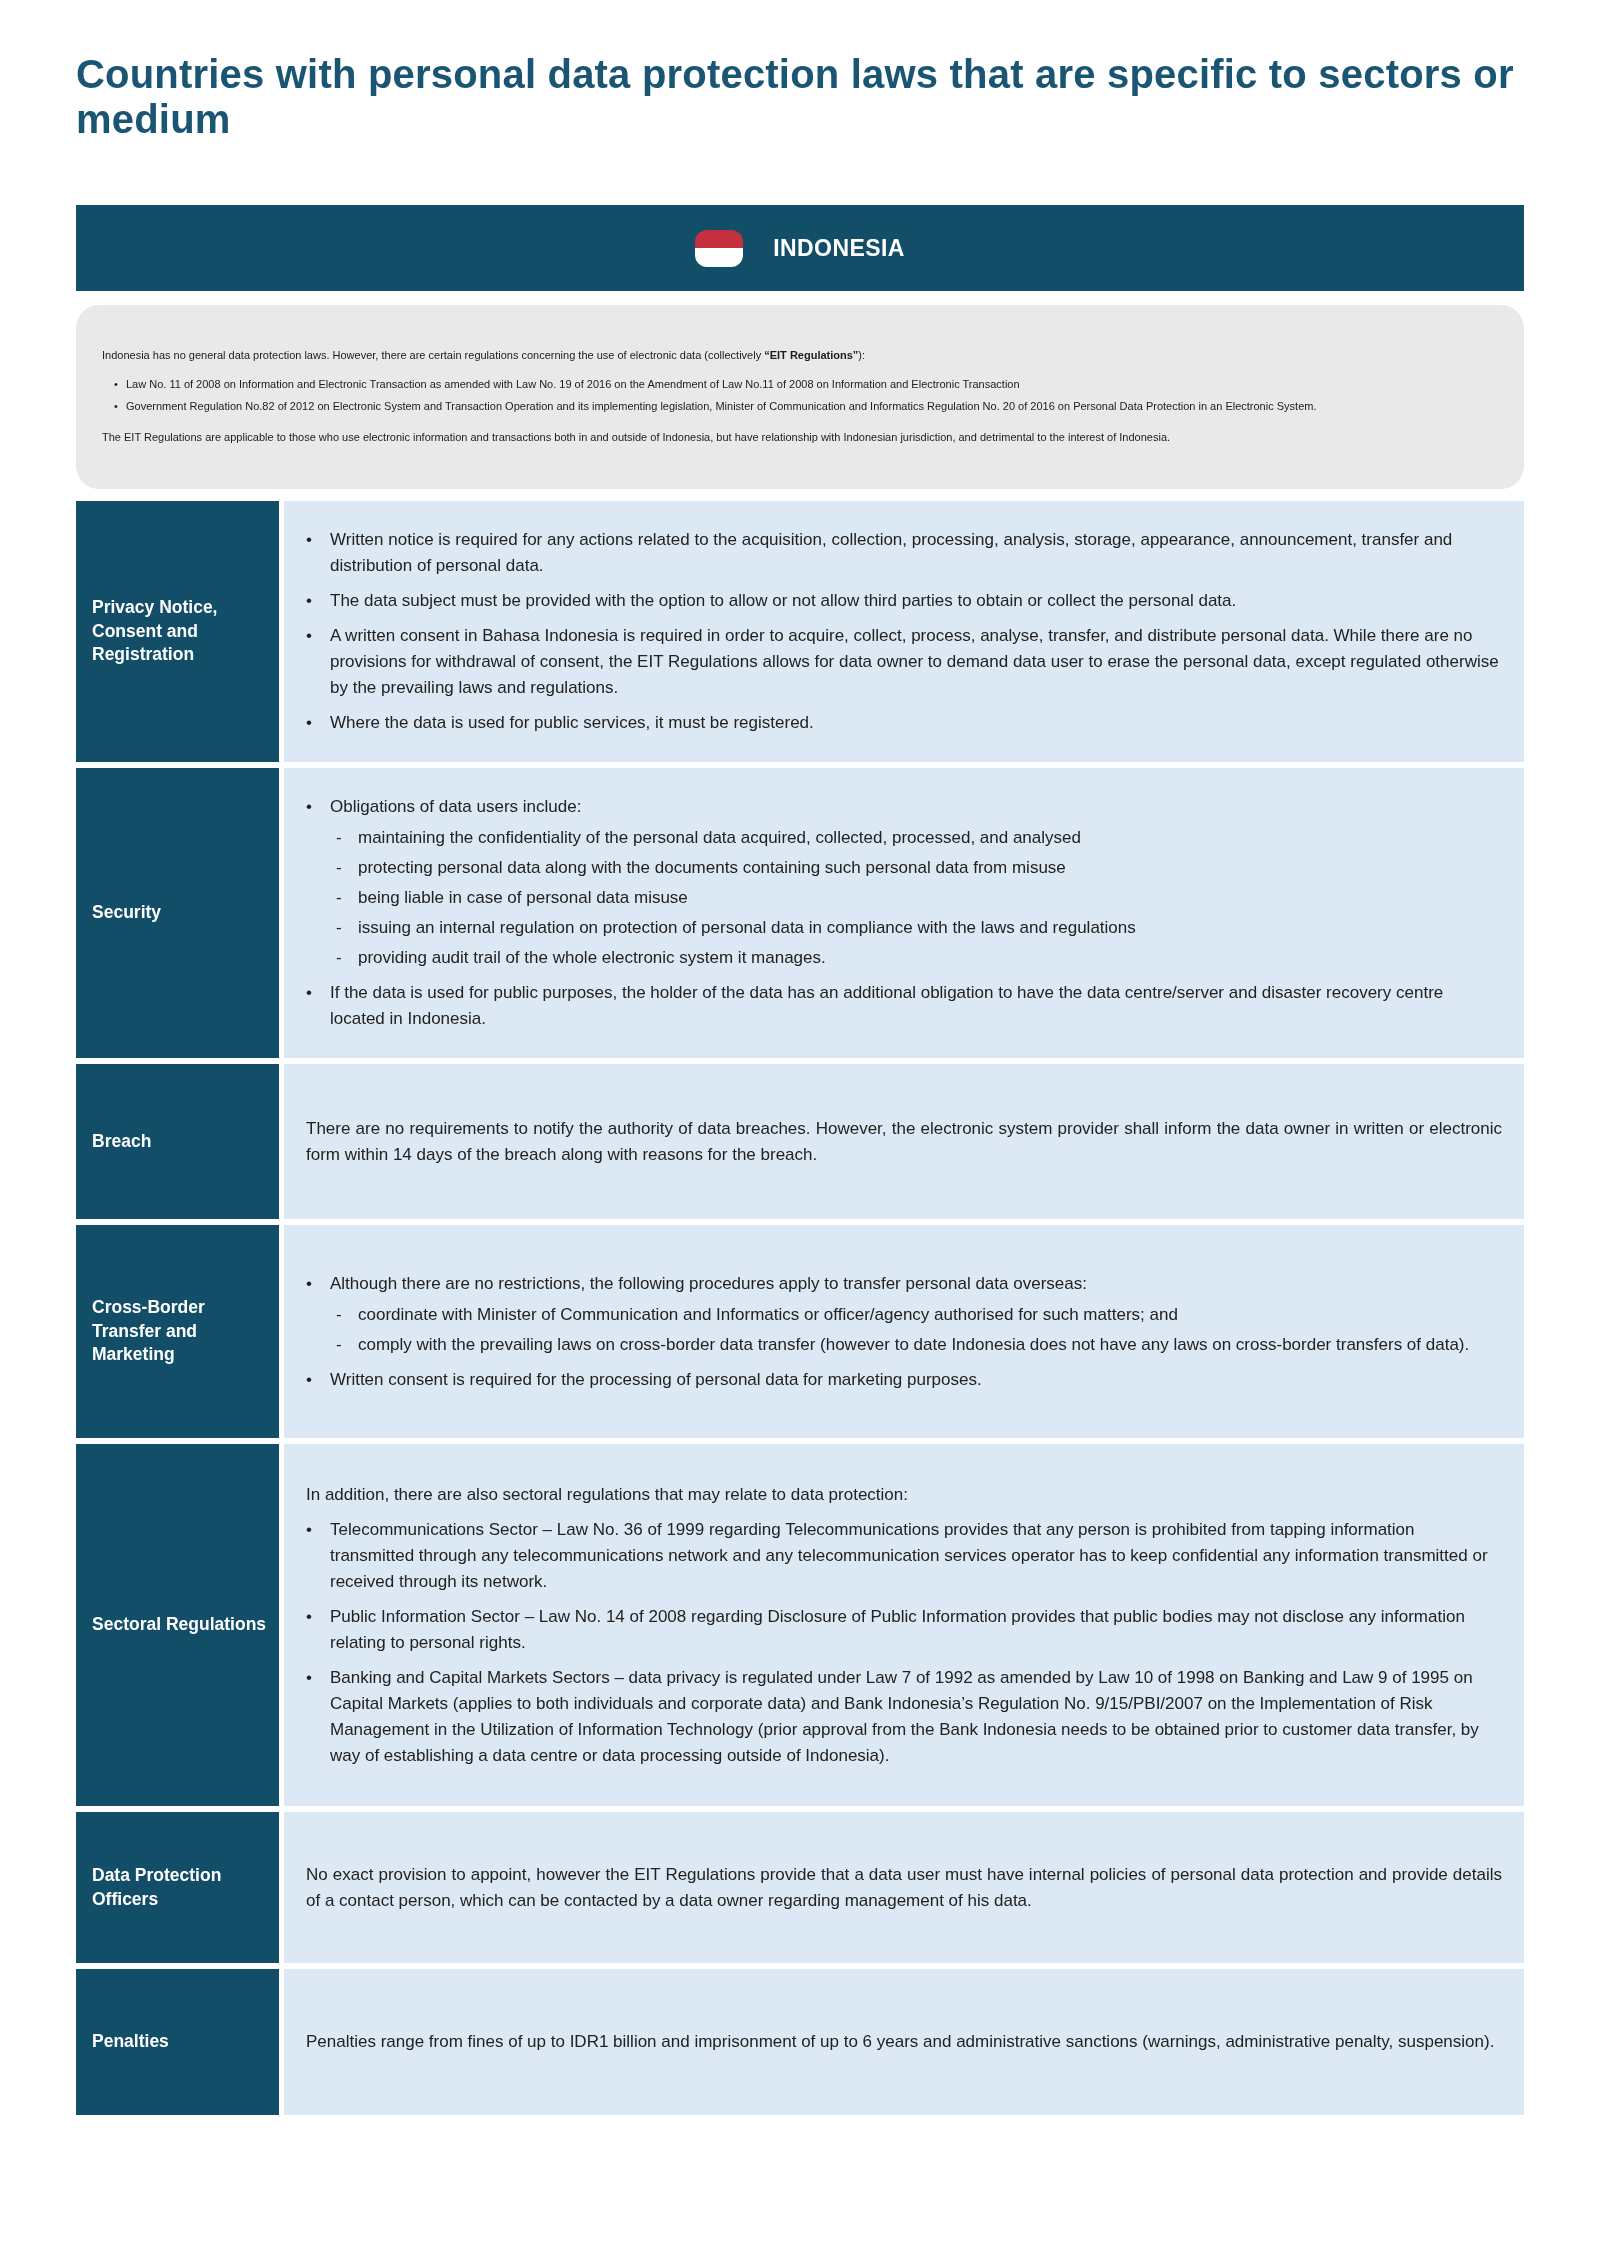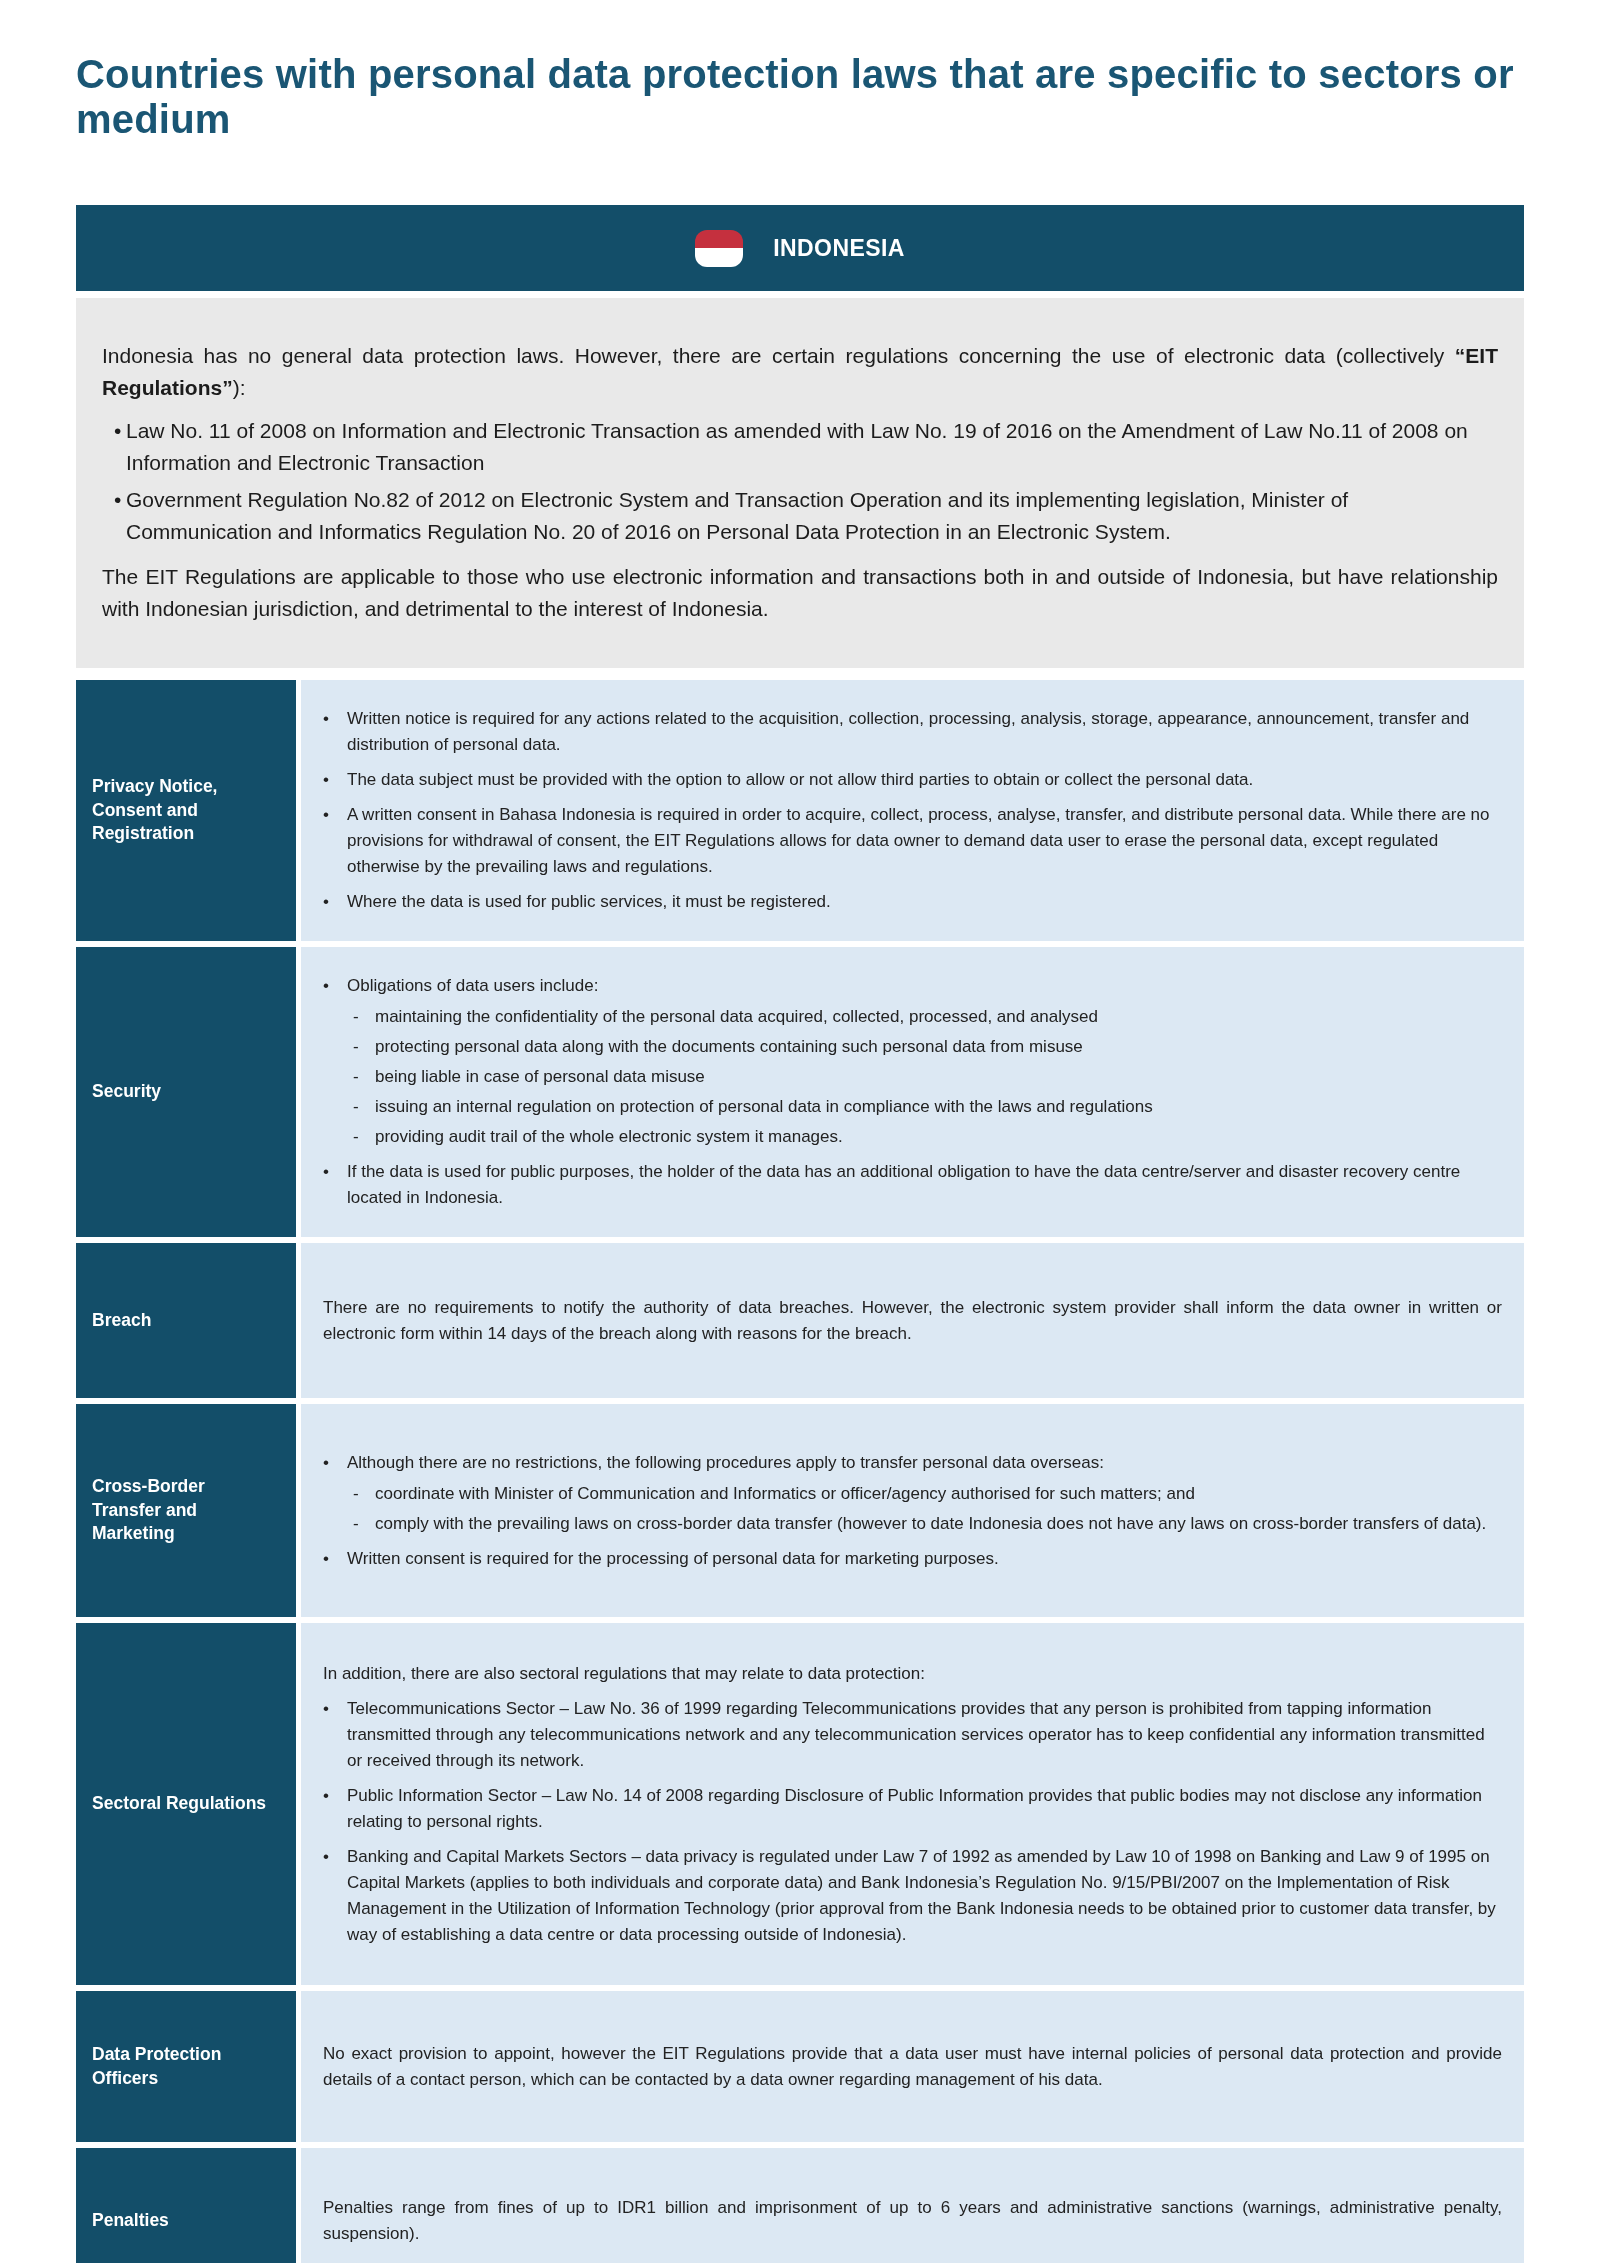--- a/index.html
+++ b/index.html
@@ -39,36 +39,37 @@
   }
   .flag .top { flex:1; background:#C5303E; }
   .flag .bottom { flex:1; background:#FFFFFF; }
   .country-name {
     color:#FFFFFF;
     font-size:23px;
     font-weight:bold;
     letter-spacing:0.4px;
   }
   .intro {
-    margin-top:7px;
+    margin-top:14px;
     background:#E9E9E9;
     padding:42px 26px 44px 26px;
-    font-size:21px;
+    font-size:11px;
     line-height:1.5;
     color:#1C1C1C;
+    border-radius:23px;
   }
   .intro .para { text-align:justify; }
   .intro ul.intro-bullets { list-style:none; margin:12px 0 14px 0; }
   .intro-bullets li { display:flex; margin-top:6px; }
   .intro-bullets .marker { width:24px; flex:none; padding-left:12px; }
   .b { font-weight:bold; }
   .country-table { margin-top:12px; }
   .t-row { display:flex; margin-bottom:6px; }
   .t-label {
-    width:220px; flex:none;
+    width:203px; flex:none;
     margin-right:5px;
     background:#134E69;
     color:#FFFFFF;
     font-weight:bold;
     font-size:17.5px;
     line-height:1.35;
     display:flex; align-items:center;
     padding:10px 10px 10px 16px;
     white-space:pre-line;
   }

